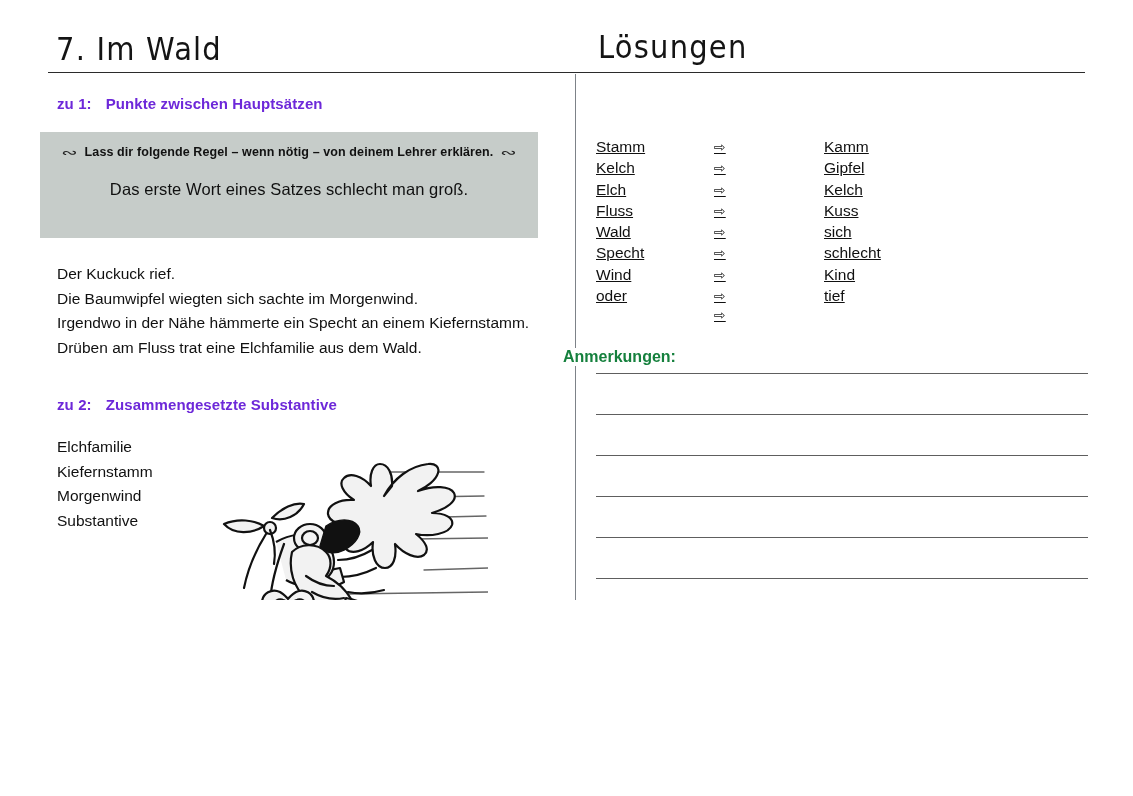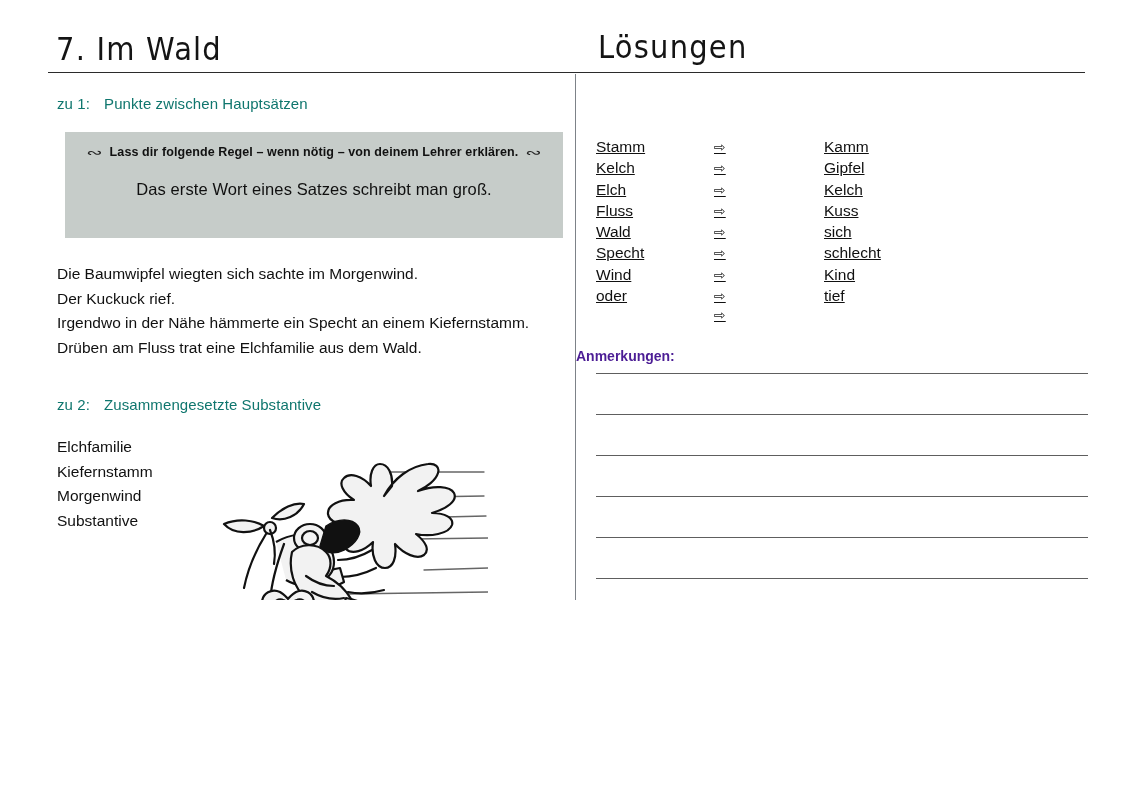--- a/index.html
+++ b/index.html
@@ -48,31 +48,31 @@
     top: 74px;
     width: 0;
     height: 674px;
     border-left: 1.5px solid #7d8288;
   }
 
   
   .sec-head {
     position: absolute;
     font-size: 15px;
-    font-weight: normal;
+    font-weight: bold;
     letter-spacing: .1px;
-    color: #0f766e;
+    color: #6d28d9;
     white-space: nowrap;
   }
   .sec-head .num { margin-right: 14px; }
 
   
   #rule-box {
     position: absolute;
-    left: 65px;
+    left: 40px;
     top: 132px;
     width: 498px;
     height: 106px;
     background: #c6ccc9;
   }
   #rule-box .rule-hint {
     position: absolute;
     left: 0; right: 0;
     top: 13px;
     text-align: center;
@@ -168,25 +168,25 @@
   }
   .rhyme-row .right {
     font-size: 15.5px;
     color: #101010;
     white-space: nowrap;
   }
 
   
   #notes-label {
     position: absolute;
-    left: 576px;
+    left: 563px;
     top: 348px;
-    font-size: 14px;
+    font-size: 16px;
     font-weight: bold;
-    color: #4c1d95;
+    color: #15803d;
     background: #fff;
     padding-right: 6px;
     z-index: 2;
   }
   .note-line {
     position: absolute;
     left: 596px;
     width: 492px;
     height: 0;
     border-top: 1.1px solid #5e5e5e;
@@ -205,26 +205,26 @@
   <div class="v-divider"></div>
 
   <div class="sec-head" style="left:57px; top:95px;">
     <span class="num">zu 1:</span><span>Punkte zwischen Hauptsätzen</span>
   </div>
 
   <div id="rule-box">
     <div class="rule-hint">
       <span class="swirl">∾</span><span>Lass dir folgende Regel – wenn nötig – von deinem Lehrer erklären.</span><span class="swirl">∾</span>
     </div>
-    <div class="rule-text">Das erste Wort eines Satzes schreibt man groß.</div>
+    <div class="rule-text">Das erste Wort eines Satzes schlecht man groß.</div>
   </div>
 
   <div id="sentences">
+    <div class="line">Der Kuckuck rief.</div>
     <div class="line">Die Baumwipfel wiegten sich sachte im Morgenwind.</div>
-    <div class="line">Der Kuckuck rief.</div>
     <div class="line">Irgendwo in der Nähe hämmerte ein Specht an einem Kiefernstamm.</div>
     <div class="line">Drüben am Fluss trat eine Elchfamilie aus dem Wald.</div>
   </div>
 
   <div class="sec-head" style="left:57px; top:396px;">
     <span class="num">zu 2:</span><span>Zusammengesetzte Substantive</span>
   </div>
 
   <div id="compound-list">
     <div class="line">Elchfamilie</div>

